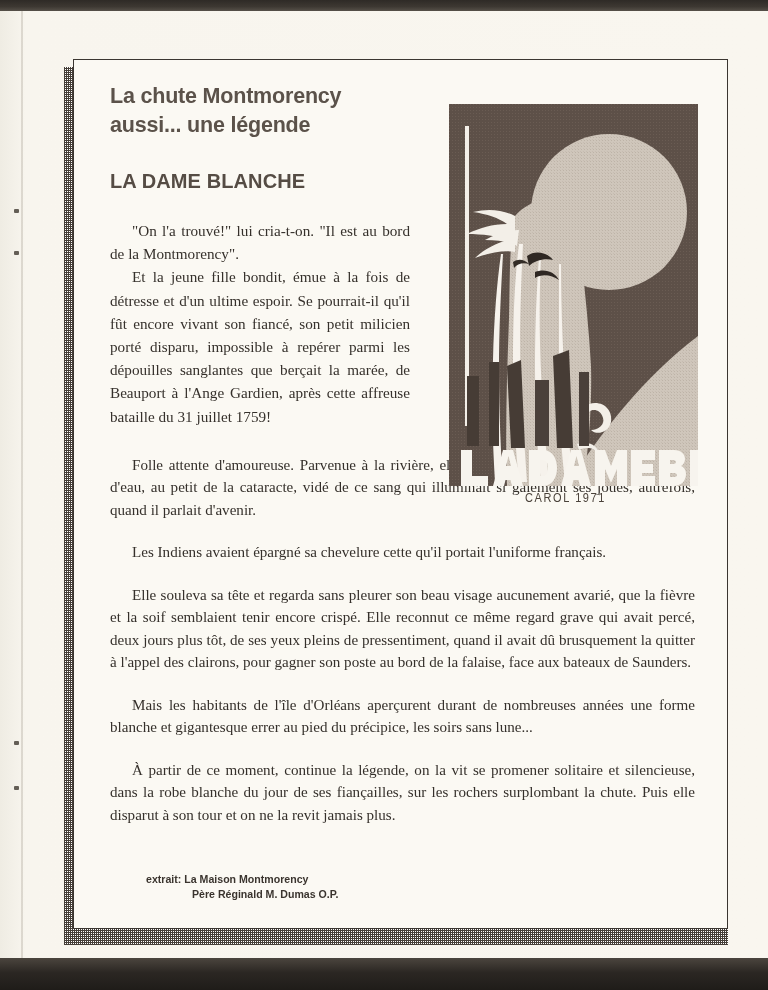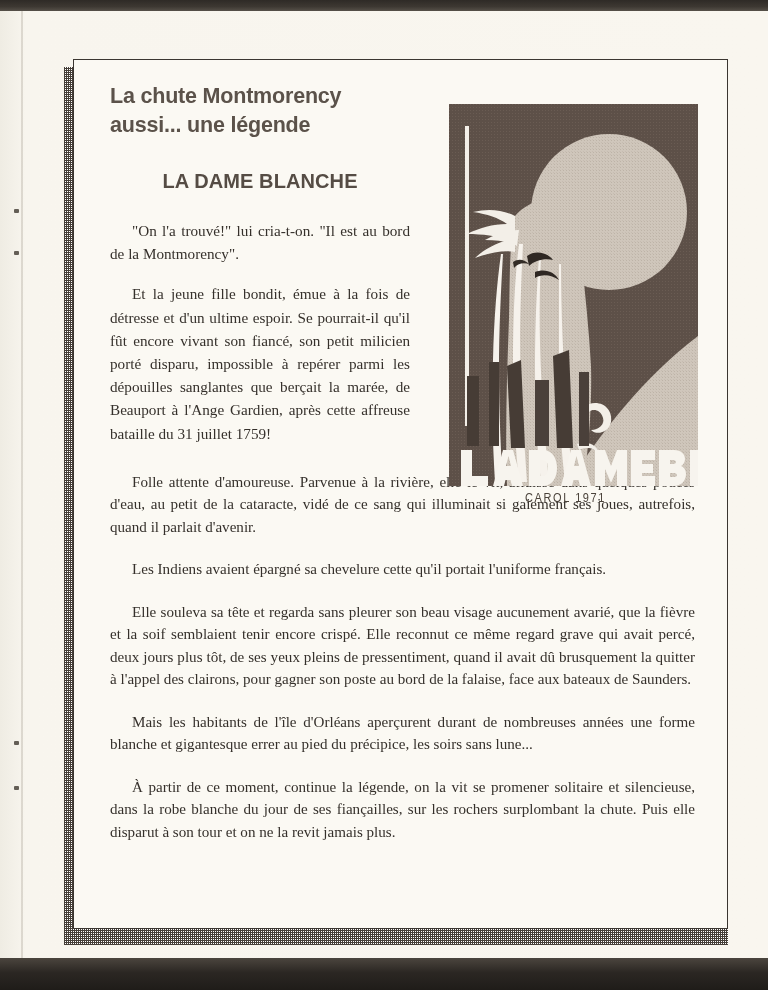--- a/index.html
+++ b/index.html
@@ -109,38 +109,37 @@
     width: 300px;
   }
   .subhead {
     font-family: "Liberation Sans", sans-serif;
     font-weight: bold;
     color: #554c44;
     font-size: 20px;
     letter-spacing: 0.1px;
     margin: 30px 0 0 0;
     width: 300px;
-    text-align: center;
   }
 
   
   #intro-col {
     width: 300px;
     margin-top: 26px;
   }
   p.body {
     margin: 0;
     color: #35302b;
     font-size: 15.1px;
     line-height: 21.6px;
     text-align: justify;
     text-indent: 22px;
     font-family: "Liberation Serif", serif;
   }
-  p.body + p.body { margin-top: 17px; }
+  p.body + p.body { }
   #intro-col p.body { font-size: 15.2px; line-height: 23.2px; }
 
   
   #illus-wrap {
     position: absolute;
     right: 27px;
     top: 44px;
     width: 251px;
   }
   #illus {
@@ -298,19 +297,23 @@
           <div id="wide-col">
             <p class="body">Folle attente d'amoureuse.  Parvenue à la rivière, elle le vit, affaissé dans quelques pouces d'eau, au petit de la cataracte, vidé de ce sang qui illuminait si gaiement ses joues, autrefois, quand il parlait d'avenir.</p>
             <p class="body">Les Indiens avaient épargné sa chevelure cette qu'il portait l'uniforme français.</p>
             <p class="body">Elle souleva sa tête et regarda sans pleurer son beau visage aucunement avarié, que la fièvre et la soif semblaient tenir encore crispé.  Elle reconnut ce même regard grave qui avait percé, deux jours plus tôt, de ses yeux pleins de pressentiment, quand il avait dû brusquement la quitter à l'appel des clairons, pour gagner son poste au bord de la falaise, face aux bateaux de Saunders.</p>
             <p class="body">Mais les habitants de l'île d'Orléans aperçurent durant de nombreuses années une forme blanche et gigantesque errer au pied du précipice, les soirs sans lune...</p>
             <p class="body">À partir de ce moment, continue la légende, on la vit se promener solitaire et silencieuse, dans la robe blanche du jour de ses fiançailles, sur les rochers surplombant la chute.  Puis elle disparut à son tour et on ne la revit jamais plus.</p>
           </div>
 
         </div>
 
+        <div id="credit">
+          <div class="line1">extrait:  La Maison Montmorency</div>
+          <div class="line2">Père Réginald M. Dumas O.P.</div>
+        </div>
       </div>
     </div>
 
   </div>
 
   <div class="scan-band bottom"></div>
 </div>
 
 </body></html>

